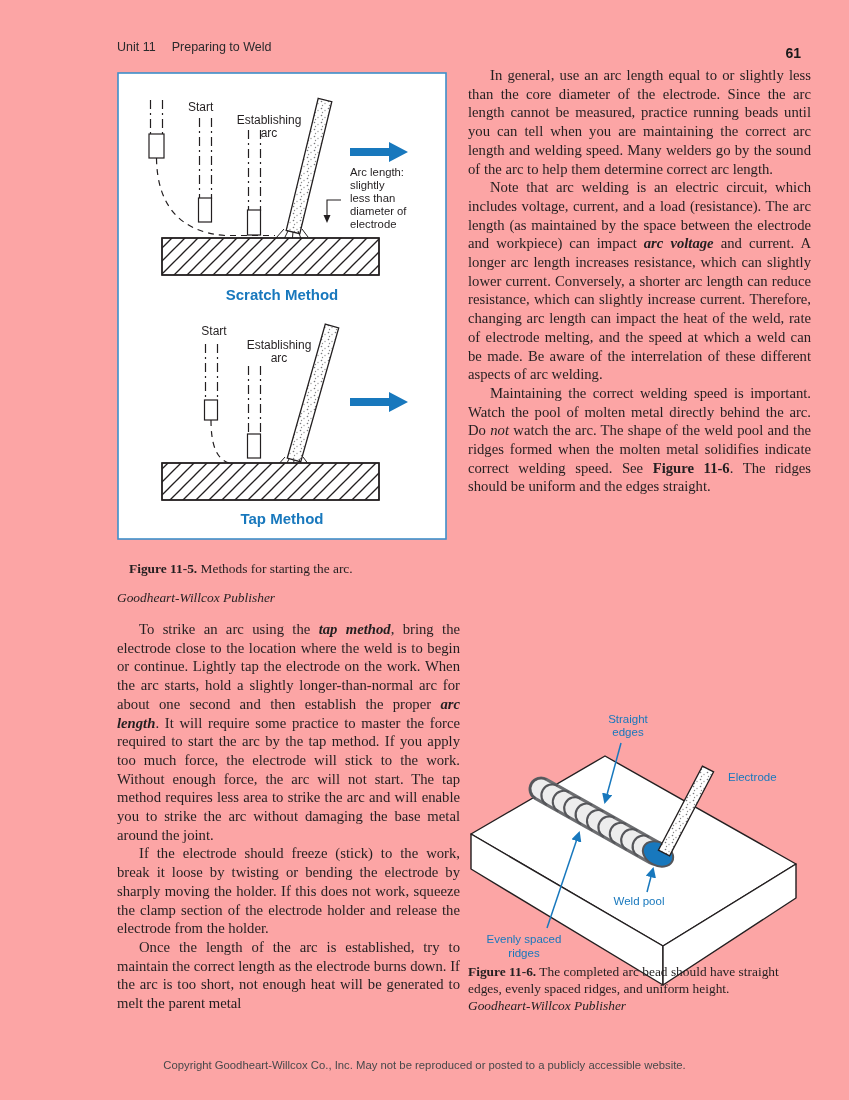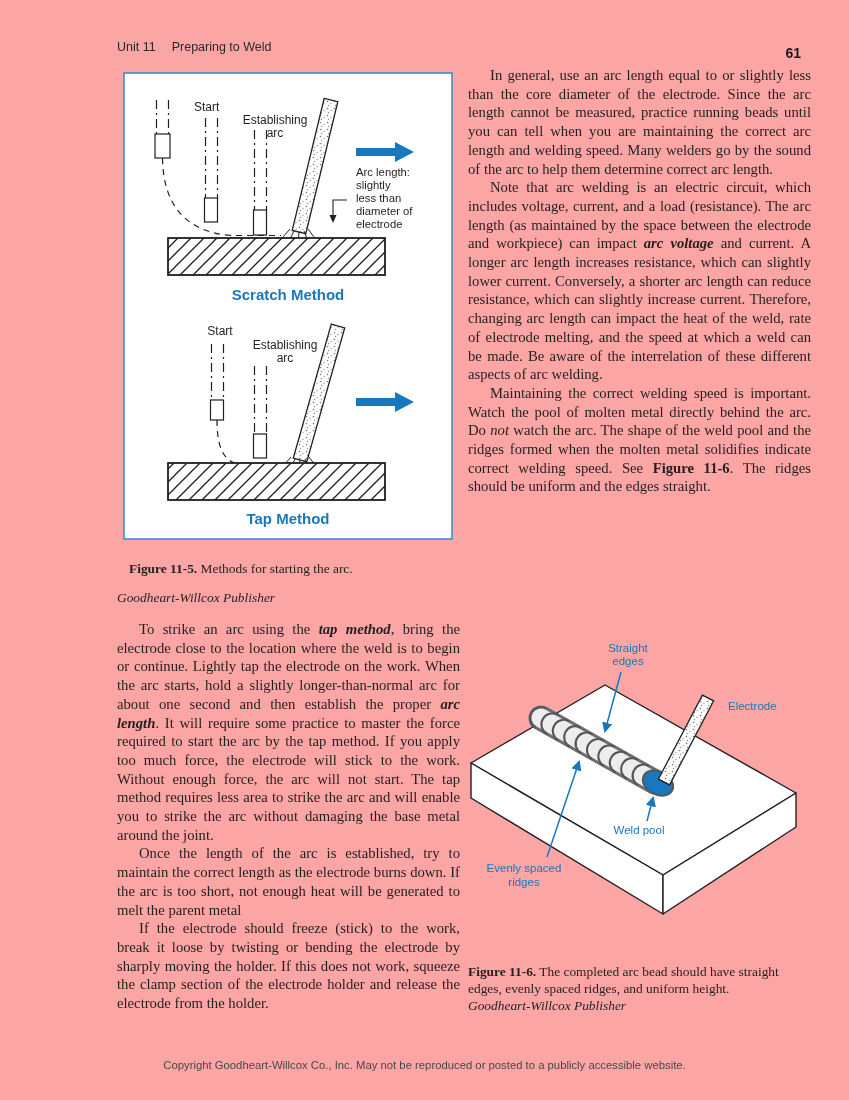--- a/index.html
+++ b/index.html
@@ -26,22 +26,22 @@
   .col p{margin:0;}
   .col p.indent{text-indent:22px;font-family:Liberation Serif, serif;}
 
   
   .caption{position:absolute;font-size:13.4px;line-height:16.8px;color:#231f20;}
   .caption-5{left:117px;top:549px;width:340px;}
   .caption-6{left:468px;top:964px;width:346px;}
   .caption .credit{font-style:italic;}
 
   
-  .fig5{position:absolute;left:123px;top:72px;width:330px;height:468px;}
-  .fig6{position:absolute;left:468px;top:630px;width:360px;height:296px;}
+  .fig5{position:absolute;left:117px;top:72px;width:330px;height:468px;}
+  .fig6{position:absolute;left:468px;top:701px;width:360px;height:296px;}
   svg text{font-family:"Liberation Sans",sans-serif;}
   .figlabel{font-size:12px;fill:#231f20;}
   .fignote{font-size:11.3px;fill:#231f20;}
   .figtitle{font-size:15px;font-weight:bold;fill:#1878bd;}
   .bluelabel{font-size:11.5px;fill:#1878bd;}
   .dashdot{stroke:#231f20;stroke-width:1.2;stroke-dasharray:9 4 2 4;fill:none;}
   .dash{stroke:#231f20;stroke-width:1.2;stroke-dasharray:6 5;fill:none;}
   .solidshape{fill:#ffffff;stroke:#231f20;stroke-width:1.2;}
   .spark{stroke:#231f20;stroke-width:1;}
   .dimline{stroke:#231f20;stroke-width:1.1;fill:none;}
@@ -162,22 +162,22 @@
     </svg>
   </div>
 
   <div class="caption caption-5">
     <p style="margin:12px;"><span class="b">Figure 11-5.</span><span> Methods for starting the arc.</span></p>
     <p class="credit" style="margin:0;">Goodheart-Willcox Publisher</p>
   </div>
 
   <div class="col col-left">
     <p class="indent"><span>To strike an arc using the </span><span class="b i">tap method</span><span>, bring the electrode close to the location where the weld is to begin or continue. Lightly tap the electrode on the work. When the arc starts, hold a slightly longer-than-normal arc for about one second and then establish the proper </span><span class="b i">arc length</span><span>. It will require some practice to master the force required to start the arc by the tap method. If you apply too much force, the electrode will stick to the work. Without enough force, the arc will not start. The tap method requires less area to strike the arc and will enable you to strike the arc without damaging the base metal around the joint.</span></p>
+    <p class="indent"><span>If the electrode should freeze (stick) to the work, break it loose by twisting or bending the electrode by sharply moving the holder. If this does not work, squeeze the clamp section of the electrode holder and release the electrode from the holder.</span></p>
     <p class="indent"><span>Once the length of the arc is established, try to maintain the correct length as the electrode burns down. If the arc is too short, not enough heat will be generated to melt the parent metal</span></p>
-    <p class="indent"><span>If the electrode should freeze (stick) to the work, break it loose by twisting or bending the electrode by sharply moving the holder. If this does not work, squeeze the clamp section of the electrode holder and release the electrode from the holder.</span></p>
   </div>
 
   <div class="col col-right">
     <p class="indent"><span>In general, use an arc length equal to or slightly less than the core diameter of the electrode. Since the arc length cannot be measured, practice running beads until you can tell when you are maintaining the correct arc length and welding speed. Many welders go by the sound of the arc to help them determine correct arc length.</span></p>
     <p class="indent"><span>Note that arc welding is an electric circuit, which includes voltage, current, and a load (resistance). The arc length (as maintained by the space between the electrode and workpiece) can impact </span><span class="b i">arc voltage</span><span> and current. A longer arc length increases resistance, which can slightly lower current. Conversely, a shorter arc length can reduce resistance, which can slightly increase current. Therefore, changing arc length can impact the heat of the weld, rate of electrode melting, and the speed at which a weld can be made. Be aware of the interrelation of these different aspects of arc welding.</span></p>
     <p class="indent"><span>Maintaining the correct welding speed is important. Watch the pool of molten metal directly behind the arc. Do </span><span class="i">not</span><span> watch the arc. The shape of the weld pool and the ridges formed when the molten metal solidifies indicate correct welding speed. See </span><span class="b">Figure 11-6</span><span>. The ridges should be uniform and the edges straight.</span></p>
   </div>
 
   <div class="fig6">
     <svg width="360" height="296" viewBox="0 0 360 296">

